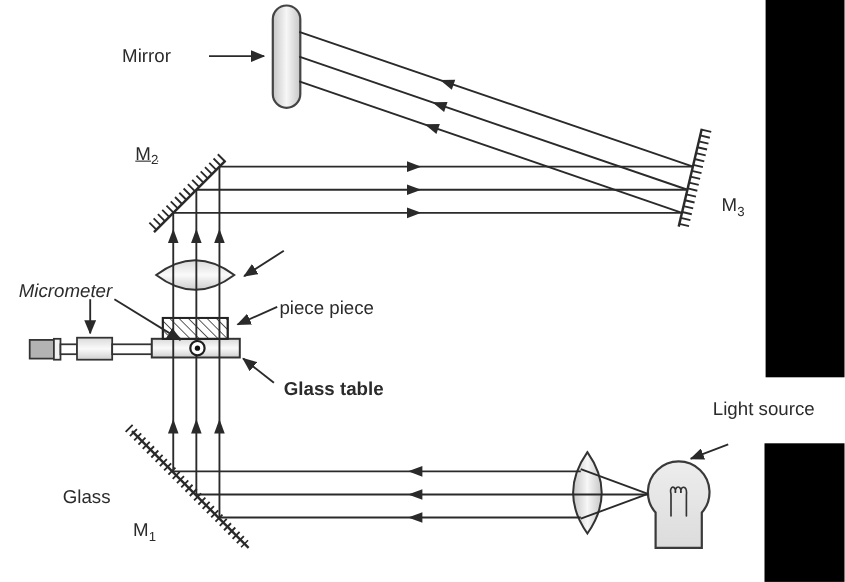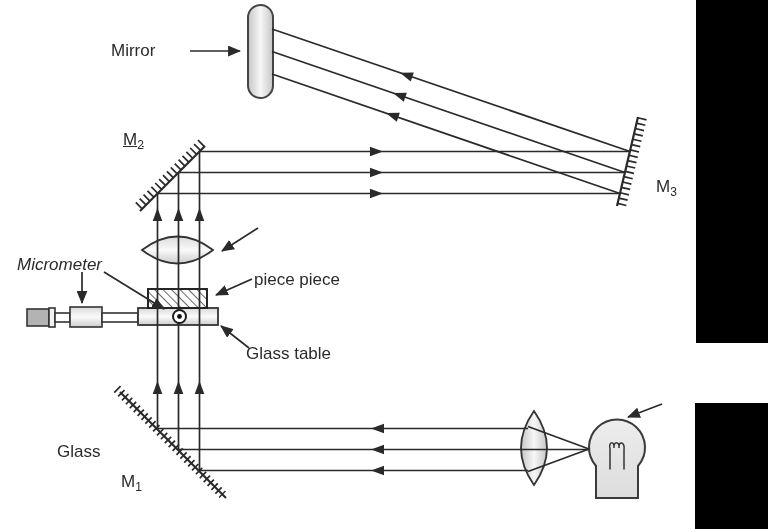--- a/index.html
+++ b/index.html
@@ -136,17 +136,18 @@
     <line x1="258" y1="228" x2="222" y2="251" marker-end="url(#ah)"></line>
     <line x1="662" y1="404" x2="628" y2="417" marker-end="url(#ah)"></line>
   </g>
 </svg>
 
 <div class="lbl" style="left:111px;top:42px;">Mirror</div>
 <div class="lbl" style="left:123px;top:131px;text-decoration:underline;"><span>M</span><sub>2</sub></div>
 <div class="lbl" style="left:656px;top:165px;margin-top:13px;"><span>M</span><sub>3</sub></div>
 <div class="lbl" style="left:17px;top:256px;font-style:italic;">Micrometer</div>
 <div class="lbl" style="left:254px;top:271px;">piece piece</div>
-<div class="lbl" style="left:246px;top:345px;">Glass table</div>
+<div class="lbl" style="left:258px;top:345px;font-weight:bold;">Glass table</div>
+<div class="lbl" style="left:648px;top:363px;">Light source</div>
 <div class="lbl" style="left:57px;top:443px;">Glass</div>
 <div class="lbl" style="left:121px;top:473px;text-align:right;"><span>M</span><sub>1</sub></div>
 
 </div>
 
 </body></html>

